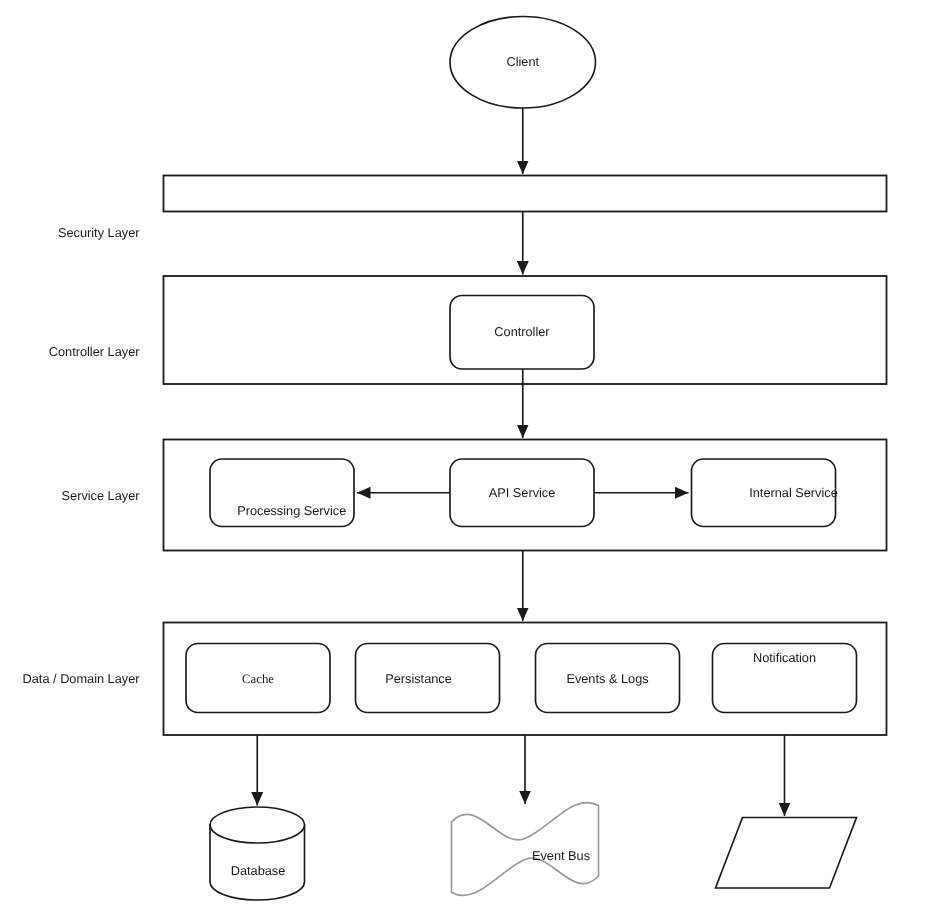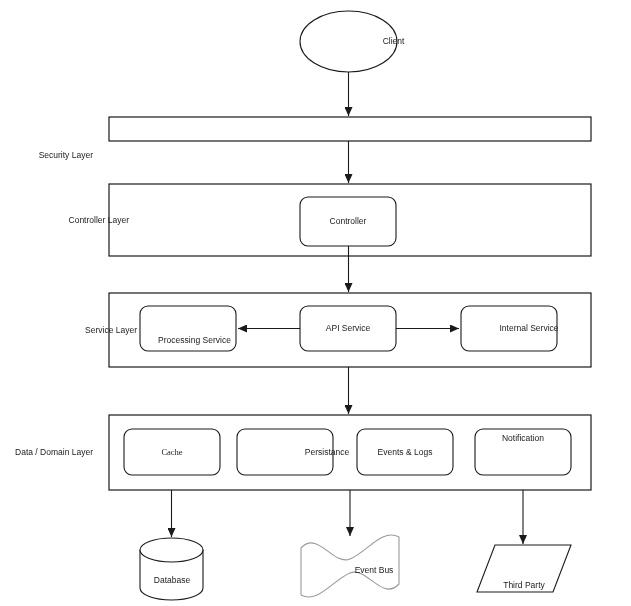--- a/index.html
+++ b/index.html
@@ -103,38 +103,34 @@
 
     <line x1="348.5" y1="367" x2="348.5" y2="414" stroke="#1a1a1a" stroke-width="1.1" marker-end="url(#arrowhead)"></line>
 
     <line x1="171.5" y1="490" x2="171.5" y2="537" stroke="#1a1a1a" stroke-width="1.1" marker-end="url(#arrowhead)"></line>
 
     <line x1="350" y1="490" x2="350" y2="536" stroke="#1a1a1a" stroke-width="1.1" marker-end="url(#arrowhead)"></line>
 
     <line x1="523" y1="490" x2="523" y2="544" stroke="#1a1a1a" stroke-width="1.1" marker-end="url(#arrowhead)"></line>
   </svg>
 
-  <div class="lbl node-label" style="left:300px; top:35px; width:97px; height:13px;padding-left:45px;">Client</div>
+  <div class="lbl node-label" style="left:300px; top:35px; width:97px; height:13px;">Client</div>
 
   <div class="lbl layer-name" style="left:0px; top:124px; width:93px;margin-top:26px;">Security Layer</div>
-  <div class="lbl layer-name" style="left:0px; top:215px; width:93px;padding-left:36px;">Controller Layer</div>
-  <div class="lbl layer-name" style="left:0px; top:325px; width:93px;padding-left:44px;">Service Layer</div>
+  <div class="lbl layer-name" style="left:0px; top:229px; width:93px;">Controller Layer</div>
+  <div class="lbl layer-name" style="left:0px; top:325px; width:93px;">Service Layer</div>
   <div class="lbl layer-name" style="left:0px; top:447px; width:93px;">Data / Domain Layer</div>
 
   <div class="lbl node-label" style="left:300px; top:215px; width:96px; height:13px;">Controller</div>
 
   <div class="lbl node-label" style="left:140px; top:322px; width:109px; height:13px;margin-top:12px;">Processing Service</div>
   <div class="lbl node-label" style="left:300px; top:322px; width:96px; height:13px;">API Service</div>
   <div class="lbl node-label" style="left:461px; top:322px; width:96px; height:13px;margin-left:20px;">Internal Service</div>
 
   <div class="lbl node-label" style="left:124px; top:446px; width:96px; height:13px;font-family:Liberation Serif, serif;">Cache</div>
-  <div class="lbl node-label" style="left:237px; top:446px; width:84px; height:13px;padding-left:48px;">Persistance</div>
+  <div class="lbl node-label" style="left:237px; top:446px; width:84px; height:13px;">Persistance</div>
   <div class="lbl node-label" style="left:357px; top:446px; width:96px; height:13px;">Events &amp; Logs</div>
   <div class="lbl node-label" style="left:475px; top:432px; width:96px; height:13px;">Notification</div>
 
   <div class="lbl node-label" style="left:140px; top:574px; width:64px; height:13px;">Database</div>
   <div class="lbl node-label" style="left:300px; top:564px; width:100px; height:13px;margin-left:24px;">Event Bus</div>
-  <div class="lbl" style="left:477px; top:558px; width:94px; height:24px;">
-    <div>Third Party</div>
-    
-  </div>
 
 </div>
 
 </body></html>

